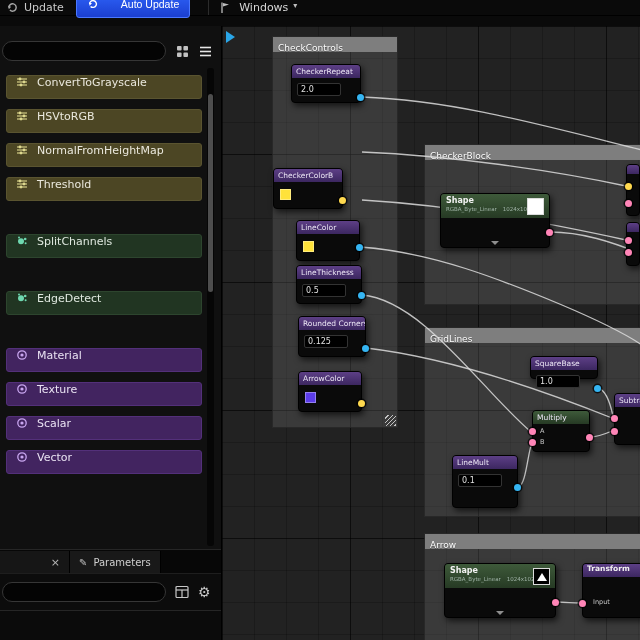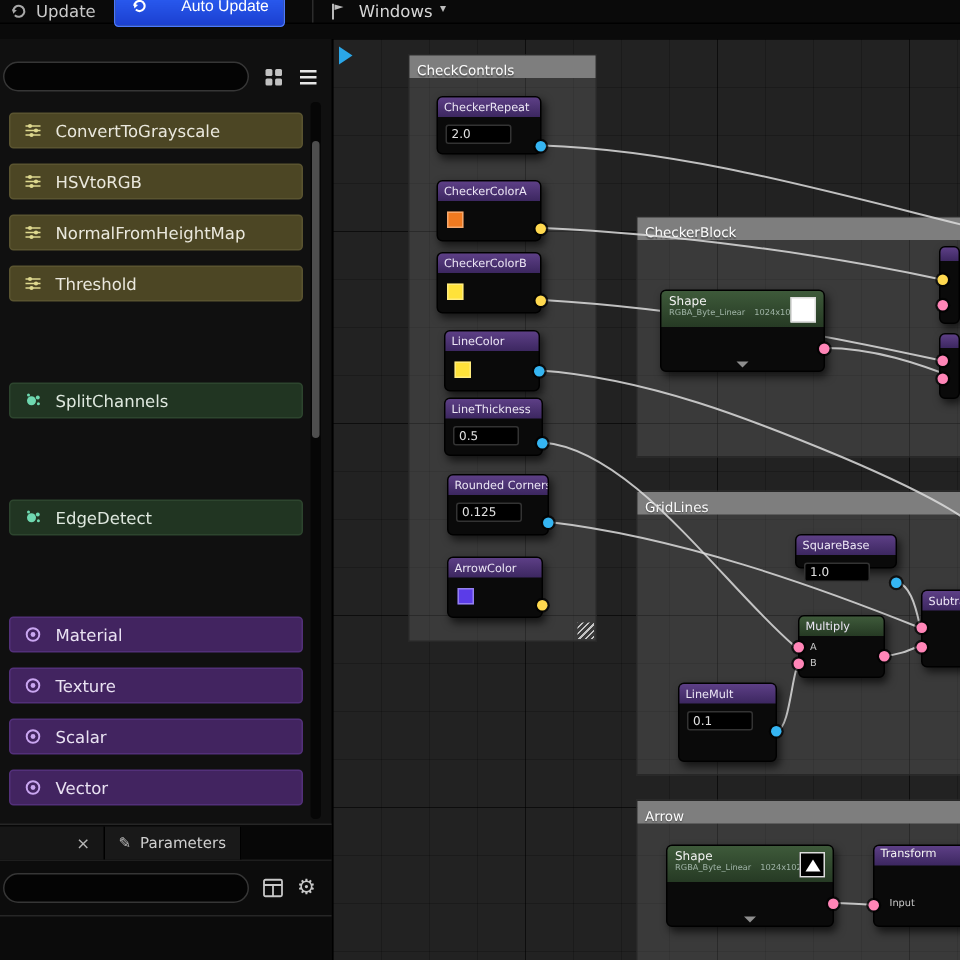--- a/index.html
+++ b/index.html
@@ -21,26 +21,26 @@
 
   
   .left-panel{position:absolute;left:0;top:26px;width:222px;bottom:0;background:#101010;
     border-right:1px solid #000;z-index:5}
   .panel-top{display:flex;align-items:center;gap:7px;padding:15px 4px 0 2px}
   .search{width:164px;height:20px;border-radius:10px;background:#040404;border:1px solid #363636;
     color:#ddd;font-size:10px;padding:0 9px;outline:none;font-family:"DejaVu Sans",sans-serif}
   .viewbtns{display:flex;gap:5px}
   .vbtn{width:18px;height:18px;display:flex;align-items:center;justify-content:center;border-radius:2px;cursor:pointer}
   .items{padding:14px 0 0 6px}
-  .pitem{display:flex;align-items:center;gap:9px;height:24px;width:196px;border-radius:3px;
+  .pitem{display:flex;align-items:flex-start;gap:9px;height:24px;width:196px;border-radius:3px;
     padding:0 9px;margin-bottom:10px;font-size:11px;color:#eae8dd;cursor:pointer;white-space:nowrap}
   .pitem.cat-filter{background:#4c4624;border:1px solid #5a5430}
   .pitem.cat-channel{background:#213522;border:1px solid #2d452e;color:#dfe8df}
   .pitem.cat-input{background:#422460;border:1px solid #53307a;color:#e9e2f2}
-  .gap-lg{margin-top:54px}
+  .gap-lg{margin-top:33px}
   .pscroll{position:absolute;right:7px;top:42px;width:7px;height:478px;background:#060606;border-radius:3px}
   .pscroll .thumb{position:absolute;left:1px;right:1px;top:26px;height:198px;background:#4e4e4e;border-radius:3px}
 
   
   .panel-bottom{position:absolute;left:0;bottom:0;width:100%;background:#0c0c0c;border-top:1px solid #262626}
   .tabbar{display:flex;align-items:flex-end;height:24px;background:#070707;border-bottom:1px solid #1e1e1e}
   .tab{height:22px;display:flex;align-items:center;gap:6px;padding:0 9px;font-size:10px;color:#cfcfcf;
     background:#191919;border-right:1px solid #000;cursor:pointer}
   .tab.stub{width:70px;justify-content:flex-end;background:#161616}
   .closex{color:#b5b5b5;font-size:11px;cursor:pointer}
@@ -77,21 +77,21 @@
     border-radius:3px 3px 0 0;white-space:nowrap;overflow:hidden;
     background:linear-gradient(#5d3f86,#3c2760)}
   .nhdr.green{background:linear-gradient(#3e5a3a,#263a24)}
   .nbody{position:relative;height:calc(100% - 13px)}
   .nfield{margin:5px;background:#000;border:1px solid #333;border-radius:2px;color:#e0e0e0;
     font-size:8px;line-height:11px;padding:0 3px;width:44px;cursor:text}
   .swatch{position:absolute;left:6px;top:7px;width:11px;height:11px;border:1px solid rgba(255,255,255,.35);cursor:pointer}
   .sw-orange{background:#f07a20}.sw-yellow{background:#ffe23a}.sw-blue{background:#5b3ce8}
 
   .node.shape .nhdr{height:24px;padding:2px 5px}
-  .ntitle{font-size:8px;font-weight:normal;line-height:10px;color:#f2f2f2}
+  .ntitle{font-size:8px;font-weight:bold;line-height:10px;color:#f2f2f2}
   .nsub{font-size:5.5px;color:#9fb3a6;line-height:7px;display:flex;gap:6px;white-space:nowrap}
   .node.shape .nbody{height:calc(100% - 24px)}
   .preview{position:absolute;right:5px;top:4px;width:17px;height:17px;border:1px solid #dcdcdc;background:#fff;z-index:5}
   .preview.tri{background:#000;display:flex;align-items:center;justify-content:center}
   .preview.tri::after{content:"";width:0;height:0;border-left:5px solid transparent;
     border-right:5px solid transparent;border-bottom:8px solid #fff}
   .nchev{position:absolute;bottom:2px;left:50%;transform:translateX(-50%);width:0;height:0;
     border-left:4px solid transparent;border-right:4px solid transparent;border-top:4px solid #8e8e8e;cursor:pointer}
 
   .pin{position:absolute;width:7px;height:7px;border-radius:50%;box-shadow:0 0 0 1.5px rgba(0,0,0,.7);z-index:4;cursor:crosshair}
@@ -327,29 +327,22 @@
     </svg>
 
     <div class="node" style="left:69px;top:38px;width:70px;height:39px">
       <div class="nhdr">CheckerRepeat</div>
       <div class="nbody">
           <div class="nfield">2.0</div>
         </div>
       <span class="pin out blue" style="top:29px"></span>
     </div>
 
-    <div class="node" style="left:69px;top:94px;width:70px;height:41px">
-      <div class="nhdr">CheckerColorA</div>
-      <div class="nbody">
-          <span class="swatch sw-orange"></span>
-        </div>
-      <span class="pin out yellow" style="top:28px"></span>
-    </div>
-
-    <div class="node" style="left:69px;top:142px;width:70px;height:41px">
+
+    <div class="node" style="left:51px;top:142px;width:70px;height:41px">
       <div class="nhdr">CheckerColorB</div>
       <div class="nbody">
           <span class="swatch sw-yellow"></span>
         </div>
       <span class="pin out yellow" style="top:28px"></span>
     </div>
 
     <div class="node" style="left:74px;top:194px;width:64px;height:41px">
       <div class="nhdr">LineColor</div>
       <div class="nbody">

